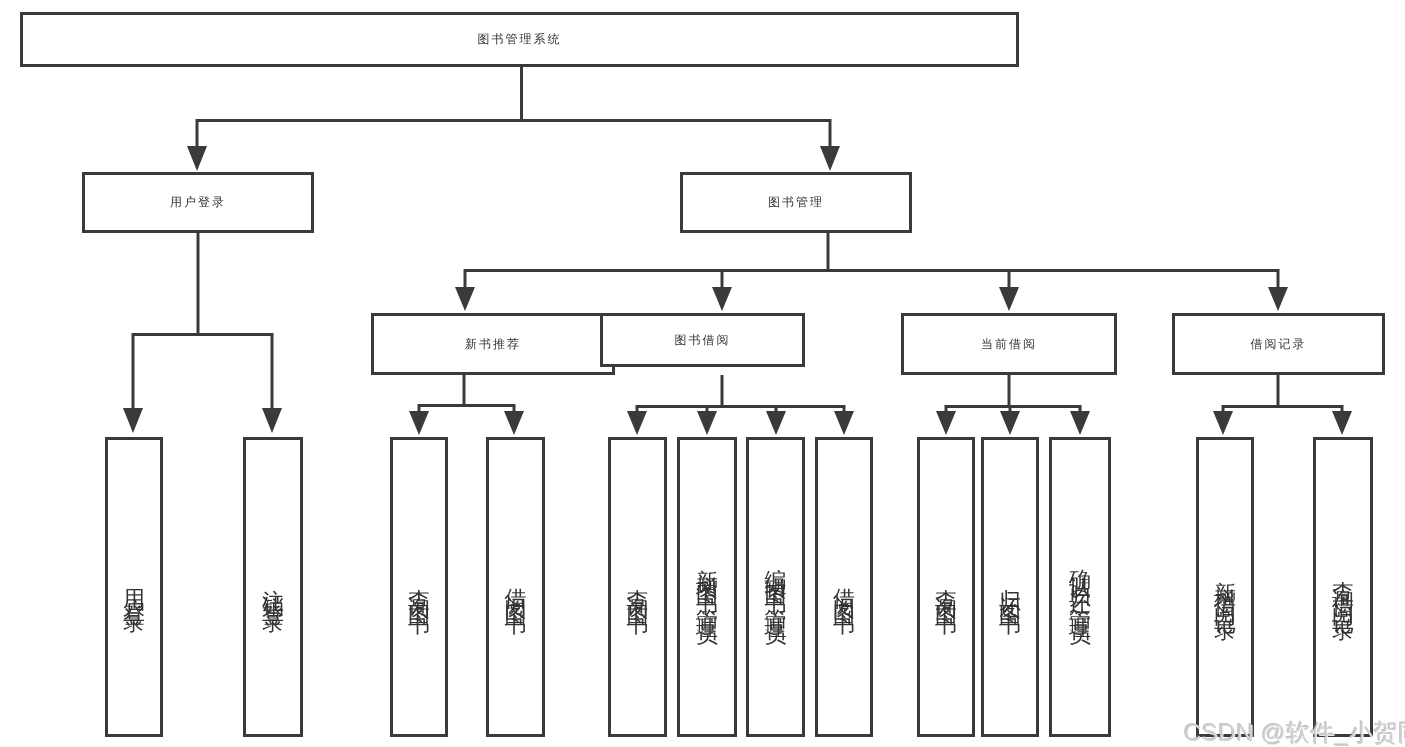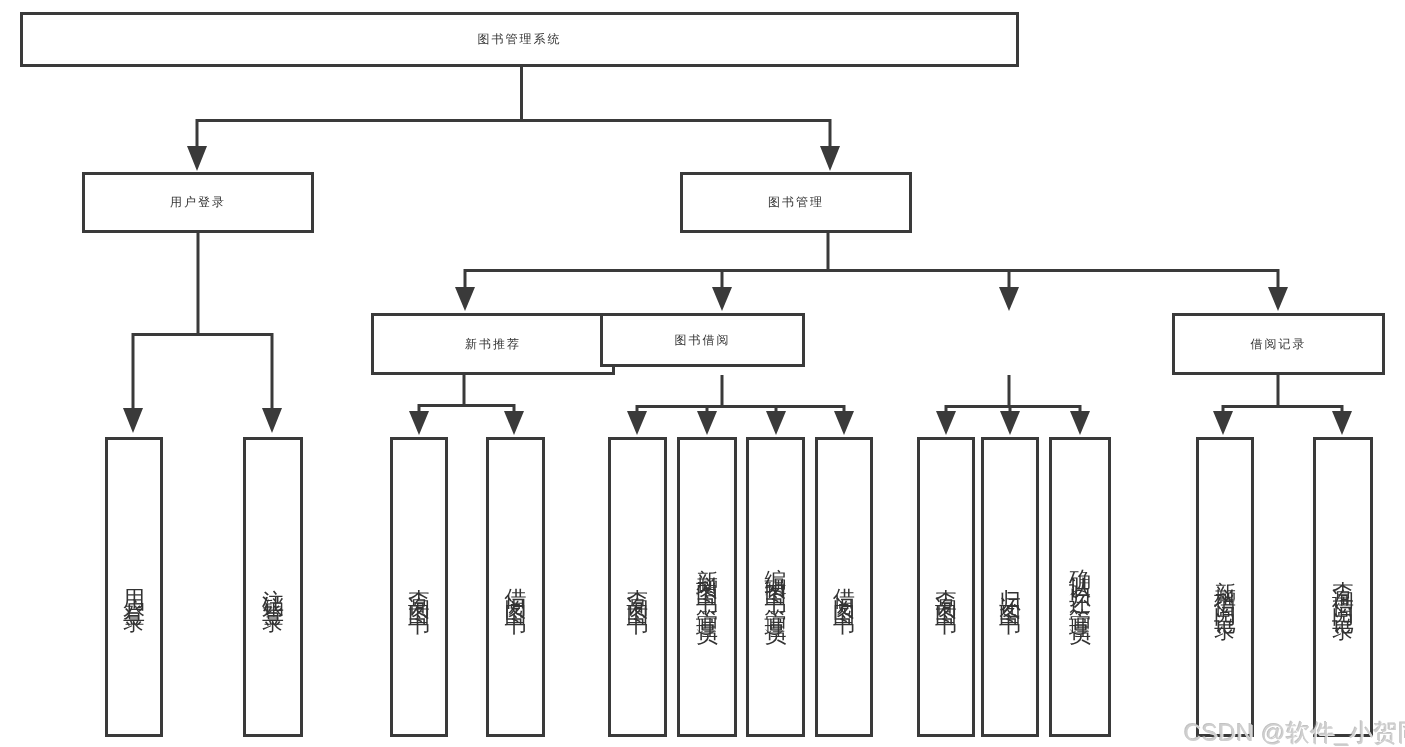--- a/index.html
+++ b/index.html
@@ -128,20 +128,23 @@
   <div class="box" style="left:680px;top:172px;width:232px;height:61px;">
     <span class="hlabel">图书管理</span>
   </div>
 
   <div class="box" style="left:371px;top:313px;width:244px;height:62px;">
     <span class="hlabel">新书推荐</span>
   </div>
   <div class="box" style="left:600px;top:313px;width:205px;height:54px;">
     <span class="hlabel">图书借阅</span>
   </div>
+  <div class="box" style="left:901px;top:313px;width:216px;height:62px;">
+    <span class="hlabel">当前借阅</span>
+  </div>
   <div class="box" style="left:1172px;top:313px;width:213px;height:62px;">
     <span class="hlabel">借阅记录</span>
   </div>
 
   <div class="box leaf" style="left:105px;top:437px;width:58px;height:300px;">
     <span class="vlabel">用户登录</span>
   </div>
   <div class="box leaf" style="left:243px;top:437px;width:60px;height:300px;">
     <span class="vlabel">注销登录</span>
   </div>

